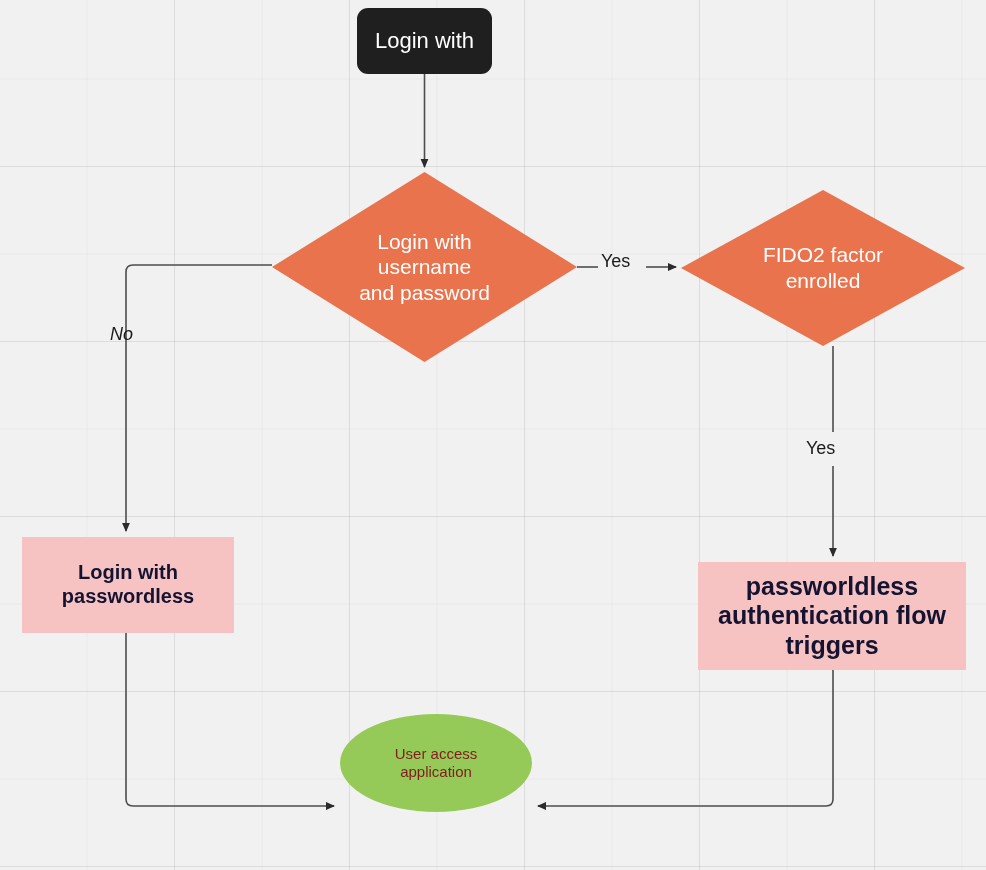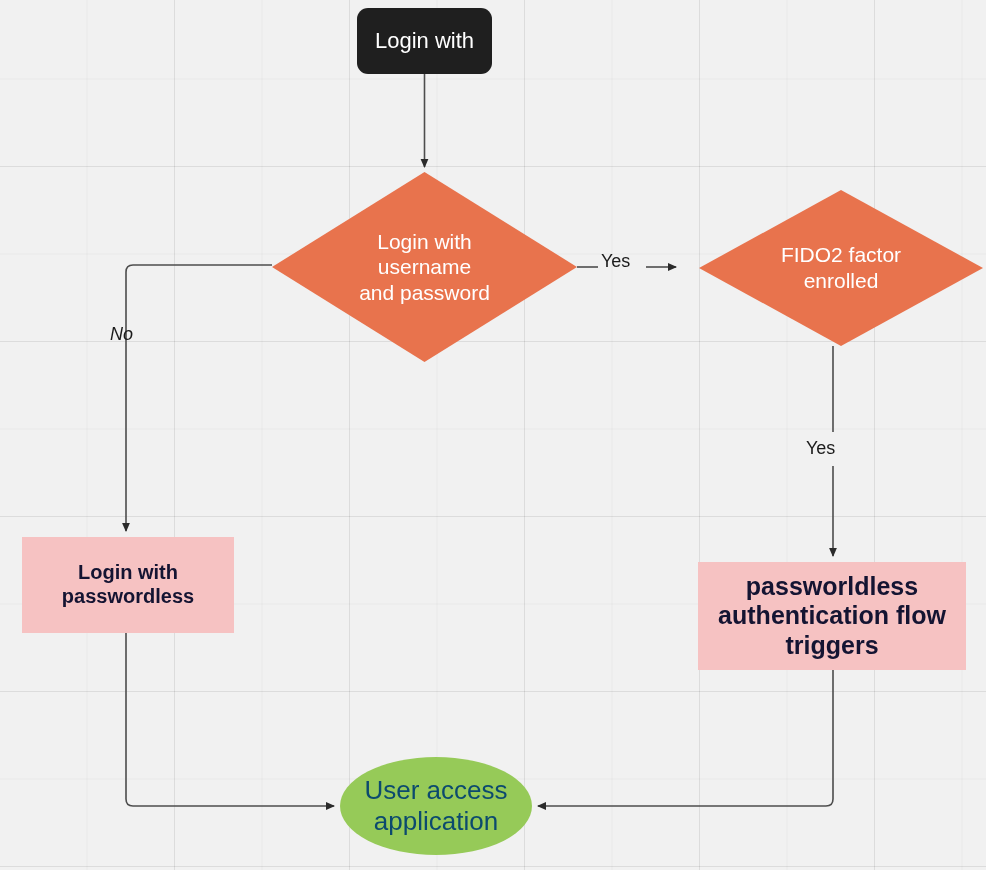--- a/index.html
+++ b/index.html
@@ -79,21 +79,21 @@
     white-space: pre-line;
     pointer-events: none;
   }
   #node-login-credentials {
     left: 272px;
     top: 172px;
     width: 305px;
     height: 190px;
   }
   #node-fido2-enrolled {
-    left: 699px;
+    left: 681px;
     top: 190px;
     width: 284px;
     height: 156px;
   }
   
   .process {
     background: #f6c2c2;
     color: #141432;
     font-size: 20px;
     font-weight: bold;
@@ -107,27 +107,27 @@
   #node-passwordless-flow {
     left: 698px;
     top: 562px;
     width: 268px;
     height: 108px;
     font-size: 25px;
   }
   
   #node-user-access {
     left: 340px;
-    top: 757px;
+    top: 714px;
     width: 192px;
     height: 98px;
     background: #96ca58;
-    color: #0c4a6e;
+    color: #7f1d1d;
     border-radius: 50%;
-    font-size: 26px;
+    font-size: 15px;
   }
   
   .edge-label {
     position: absolute;
     color: #1b1b1b;
     font-size: 18px;
     background: transparent;
     white-space: nowrap;
   }
   #edge-label-yes-1 { left: 601px; top: 251px; }

